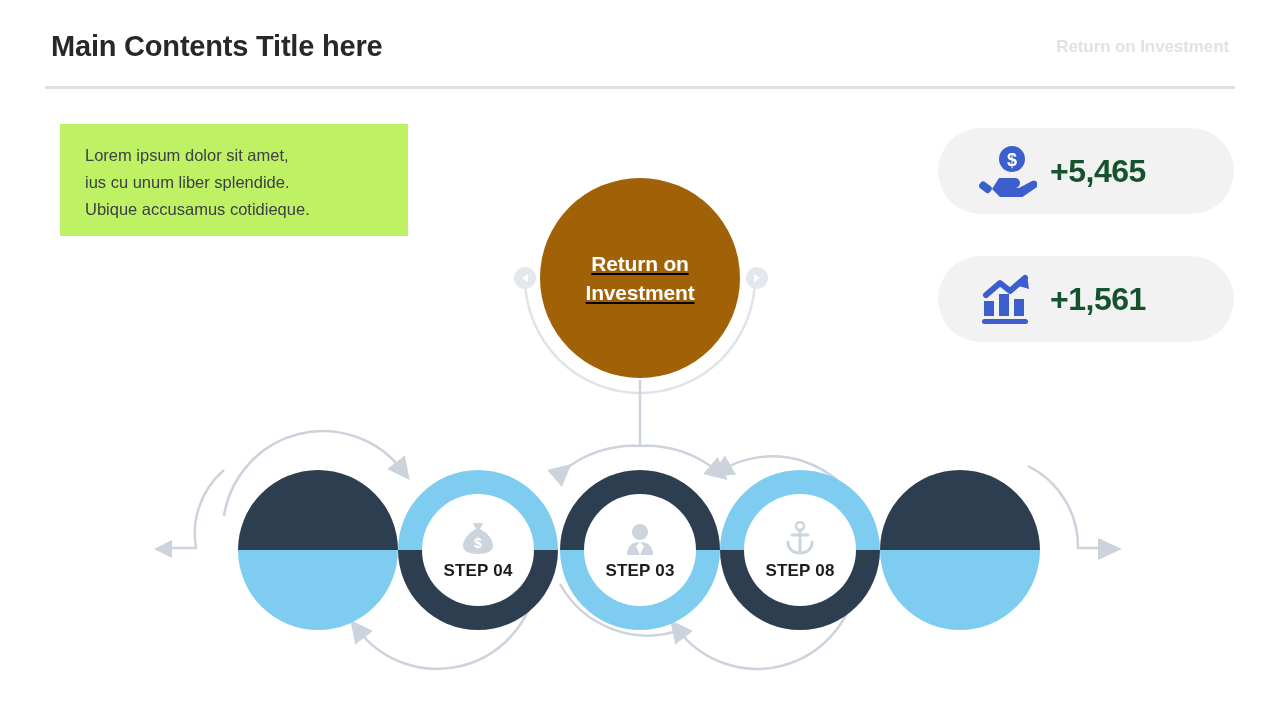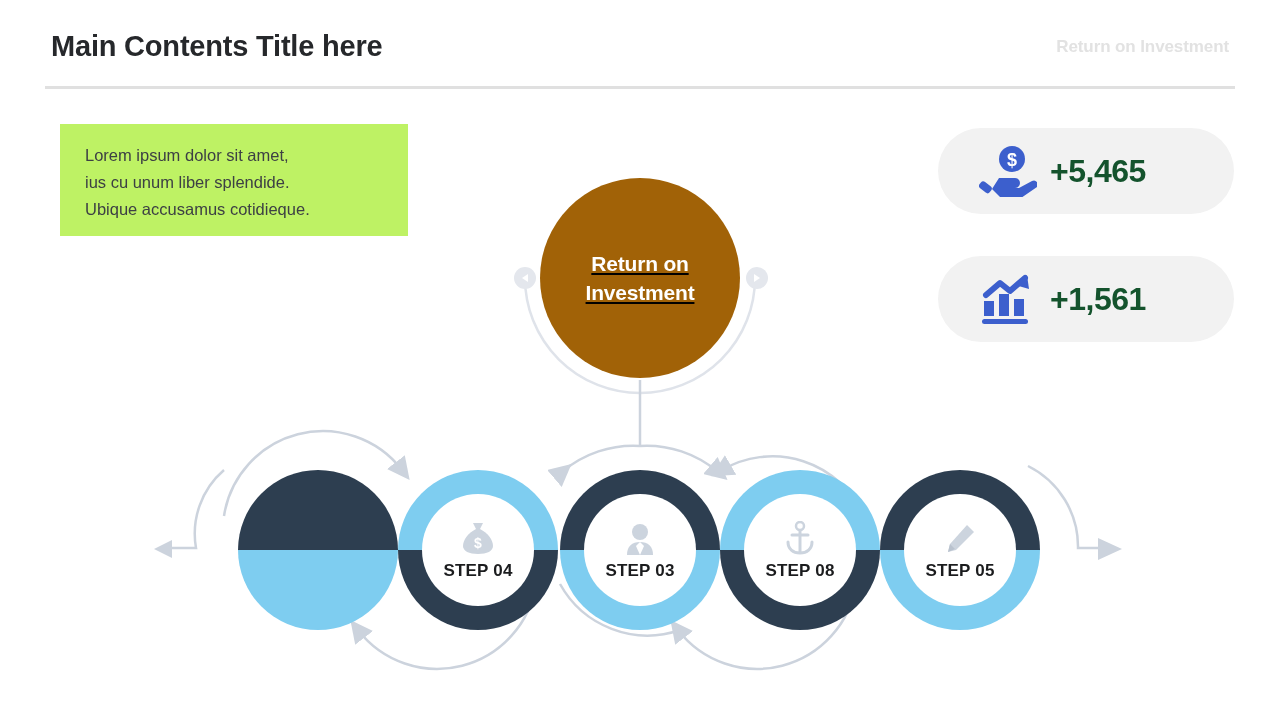--- a/index.html
+++ b/index.html
@@ -309,22 +309,13 @@
         <path d="M4 21 c0 7 5 11 12 11 c7 0 12 -4 12 -11" fill="none" stroke="#ccd4de" stroke-width="3" stroke-linecap="round"></path>
       </svg>
     </div>
     <div class="step-label">STEP 08</div>
   </div>
 </div>
 
 <div class="step" id="step-4" style="left: 880px; z-index: 4;">
   <div class="ring-top"></div>
   <div class="ring-bottom"></div>
-  <div class="step-inner">
-    <div class="step-icon">
-      <svg width="32" height="32" viewBox="0 0 32 32">
-        <path d="M23 2 l7 7 l-18 18 l-8 2 l2 -8 z" fill="#ccd4de"></path>
-        <path d="M4 29 l2 -8 l5 5 z" fill="#b9c2ce"></path>
-      </svg>
-    </div>
-    <div class="step-label">STEP 05</div>
-  </div>
 </div>
 
 </body></html>

